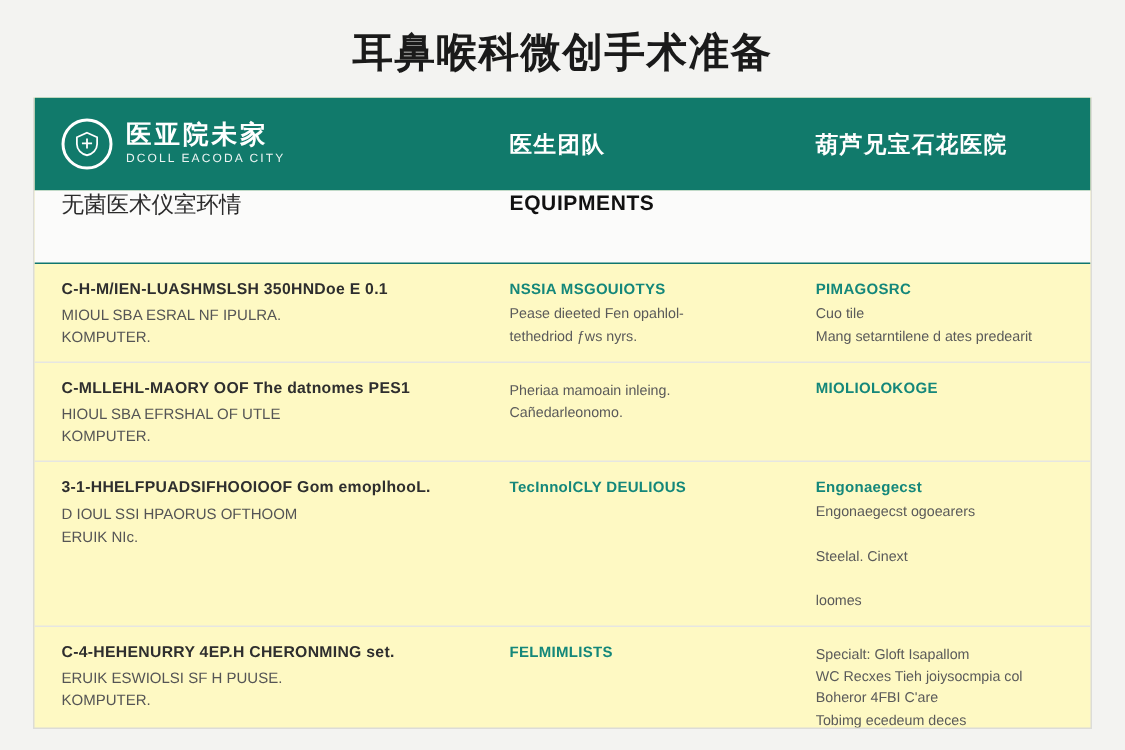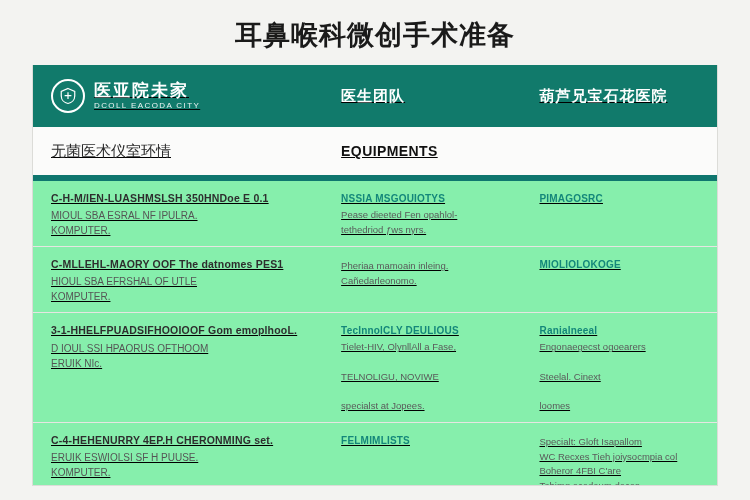--- a/index.html
+++ b/index.html
@@ -25,27 +25,26 @@
     font-size: 27px;
     font-weight: bold;
     color: #1a1a1a;
     letter-spacing: 1px;
     padding: 22px 0 16px 0;
     line-height: 1;
   }
 
   .table {
     position: relative;
-    margin: 0 32px;
-    background: #86efac;
+    margin: 0 22px;
+    background: #fef9c3;
     border: 1px solid #dcdcd8;
     border-top: none;
     height: 420px;
     overflow: hidden;
-    text-decoration: underline;
   }
 
   .thead {
     display: flex;
     background: #117a6b;
     color: #ffffff;
     height: 62px;
     align-items: center;
   }
 
@@ -83,24 +82,24 @@
   }
 
   .th-label {
     font-size: 15px;
     font-weight: bold;
     letter-spacing: 1px;
   }
 
   .subhead {
     display: flex;
-    align-items: center;
+    align-items: flex-start;
     height: 48px;
     background: #fbfbfa;
-    border-bottom: 6px solid #0f766e;
+    border-bottom: 1px solid #0f766e;
   }
   .subhead .sh-a { font-size: 15px; color: #2b2b2b; font-weight: 500; }
   .subhead .sh-b { font-size: 14px; color: #3a3a3a; }
   .subhead .sh-c { font-size: 14px; color: #111111; font-weight: bold; letter-spacing: .4px; }
 
   .row {
     display: flex;
     border-bottom: 1px solid #e6e6e2;
     min-height: 64px;
     padding: 10px 0 8px 0;
@@ -188,20 +187,22 @@
         <div class="cell-sub" style="white-space:pre-line">MIOUL SBA ESRAL NF IPULRA.
 KOMPUTER.</div>
       </div>
       <div class="col-b">
         <div class="cell-b-title">NSSIA MSGOUIOTYS</div>
         <div class="cell-b-sub" style="white-space:pre-line">Pease dieeted Fen opahlol-
 tethedriod  ƒws nyrs.</div>
       </div>
       <div class="col-c">
         <div class="cell-c-title">PIMAGOSRC</div>
+        <div class="cell-c-sub" style="white-space:pre-line">Cuo tile
+Mang setarntilene d ates predearit</div>
       </div>
     </div>
 
     <div class="row">
       <div class="col-a">
         <div class="cell-title">C-MLLEHL-MAORY OOF The datnomes PES1</div>
         <div class="cell-sub" style="white-space:pre-line">HIOUL SBA EFRSHAL OF UTLE
 KOMPUTER.</div>
       </div>
       <div class="col-b">
@@ -214,28 +215,23 @@
     </div>
 
     <div class="row">
       <div class="col-a">
         <div class="cell-title">3-1-HHELFPUADSIFHOOIOOF Gom emoplhooL.</div>
         <div class="cell-sub" style="white-space:pre-line">D IOUL SSI HPAORUS OFTHOOM
 ERUIK NIc.</div>
       </div>
       <div class="col-b">
         <div class="cell-b-title">TecInnolCLY DEULIOUS</div>
-        <div class="cell-b-sub" style="white-space:pre-line">Tielet-HIV, OlynllAll a Fase,
-
-TELNOLIGU, NOVIWE
-
-specialst at Jopees.</div>
-      </div>
-      <div class="col-c">
-        <div class="cell-c-title">Ranialneeal</div>
+      </div>
+      <div class="col-c">
+        <div class="cell-c-title">Engonaegecst</div>
         <div class="cell-c-sub" style="white-space:pre-line">Engonaegecst ogoearers
 
 Steelal. Cinext
 
 loomes</div>
       </div>
     </div>
 
     <div class="row">
       <div class="col-a">

